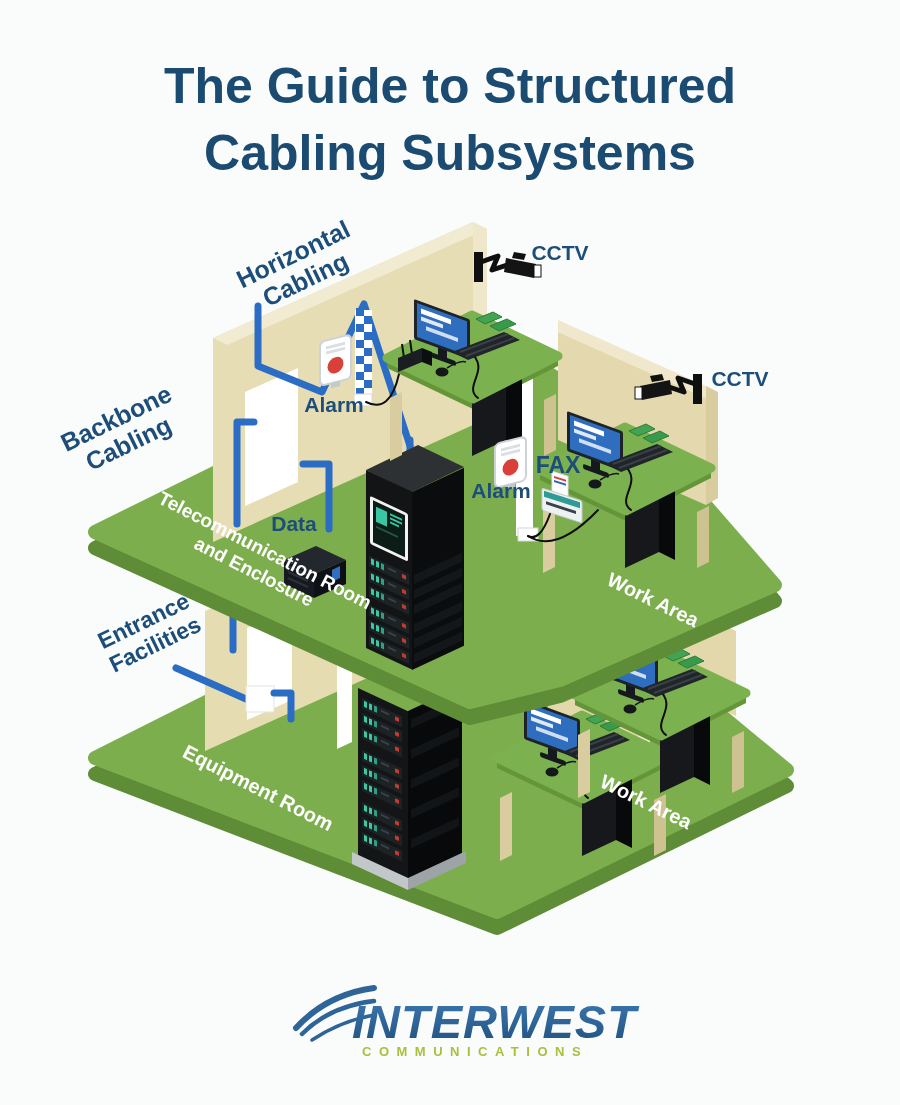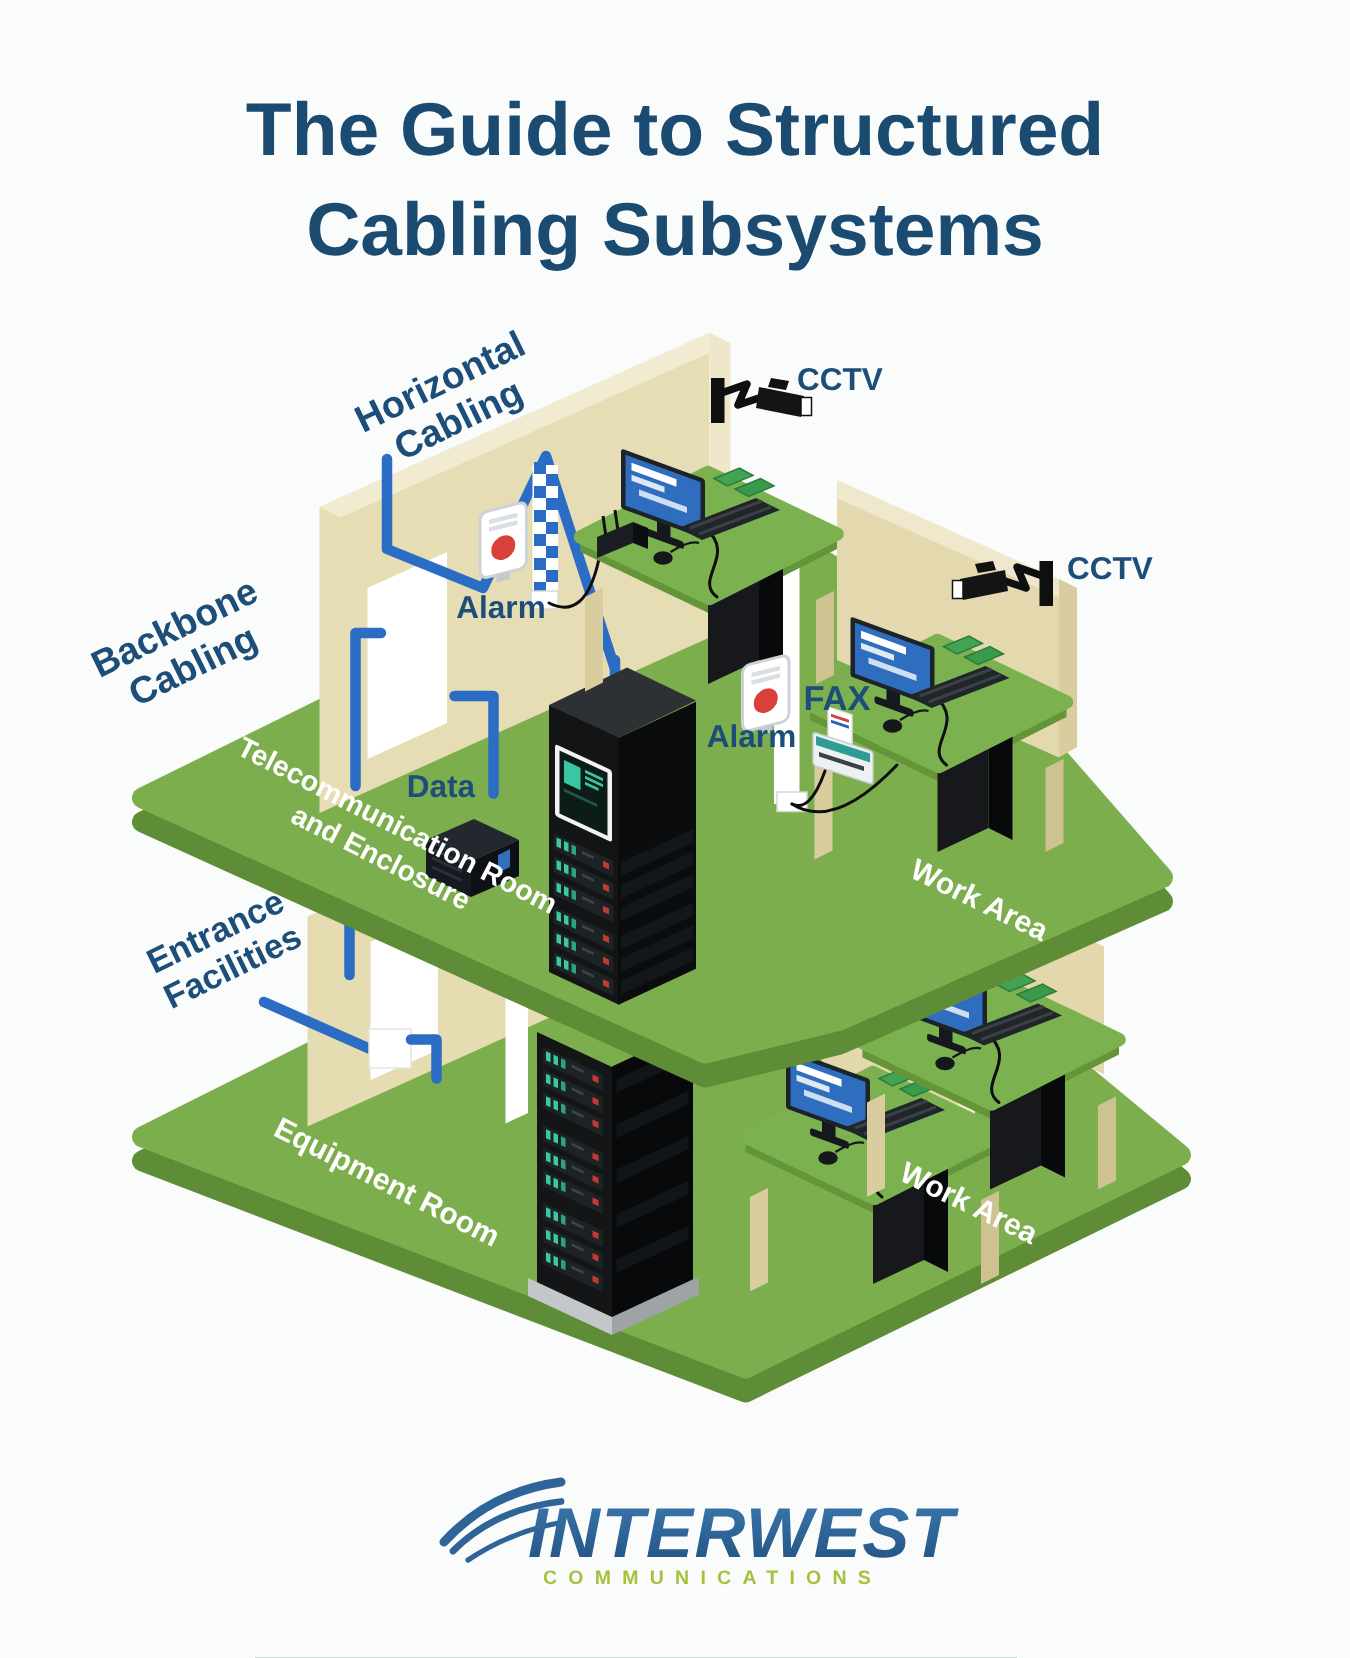--- a/index.html
+++ b/index.html
@@ -1,16 +1,16 @@
 <!DOCTYPE html>
 <html><head>
 <meta charset="utf-8">
 <style>
   html,body{margin:0;padding:0;background:#fafbfb;}
-  .canvas{position:relative;width:900px;height:1105px;background:#0f766e;overflow:hidden;
+  .canvas{position:relative;width:900px;height:1105px;background:#a16207;overflow:hidden;
           font-family:"Liberation Sans",sans-serif;}
   svg text{font-family:"Liberation Sans",sans-serif;}
   .title-txt{fill:#1b4b70;font-size:50px;font-weight:bold;text-anchor:middle;}
   .lbl-navy{fill:#1d4e79;font-weight:bold;font-size:21px;text-anchor:middle;}
   .lbl-navy-lg{fill:#1d4e79;font-weight:bold;font-size:25px;text-anchor:middle;}
   .lbl-navy-md{fill:#1d4e79;font-weight:bold;font-size:23px;text-anchor:middle;}
   .lbl-white{fill:#ffffff;font-weight:bold;font-size:20px;text-anchor:middle;}
   .lbl-white-sm{fill:#ffffff;font-weight:bold;font-size:19px;text-anchor:middle;}
   .logo-name{fill:url(#lg);font-size:47px;font-weight:bold;font-style:italic;letter-spacing:1px;}
   .logo-tag{fill:#a7c13d;font-size:13px;font-weight:bold;letter-spacing:7.5px;}

